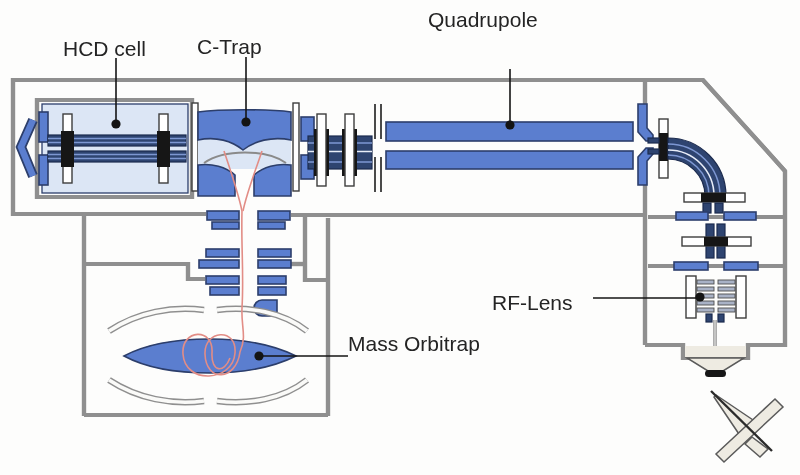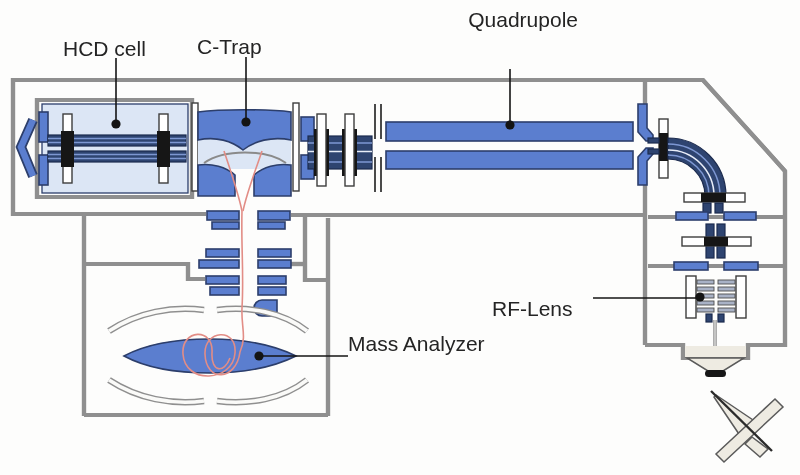--- a/index.html
+++ b/index.html
@@ -24,21 +24,21 @@
   .garc {fill:none;stroke:var(--wall,#8f8f8f);stroke-width:6.5;}
   .garci{fill:none;stroke:#fafaf8;stroke-width:3.6;}
   .red  {fill:none;stroke:var(--red,#e28d86);stroke-width:1.6;}
   .lead {fill:none;stroke:#141414;stroke-width:1.6;}
   .dot  {fill:#141414;stroke:none;}
   .rfbar{fill:#a9b2c6;stroke:#4c4c4c;stroke-width:0.9;}
   .lbl{
     position:absolute;font-size:21px;color:var(--text,#242424);
     white-space:nowrap;letter-spacing:0px;line-height:31px;
   }
-  .lbl.center{text-align:right;}
+  .lbl.center{text-align:left;}
 </style>
 </head>
 <body>
 
 <div class="stage" style="--bg: #fdfdfc; --blue: #5b7ecf; --navy: #2e4470; --navy2: #2c3e6b; --lite: #dce6f5; --wall: #8f8f8f; --red: #e28d86; --text: #242424;">
 
 <svg width="800" height="475" viewBox="0 0 800 475">
 
   <g>
     <path id="o1" class="w" d="M13,216 L13,80 L703,80 L785,171 L785,345 L748,345 L748,358 L683,358 L683,345 L645,345"></path>
@@ -220,18 +220,18 @@
     <path class="lead" d="M263,356 H348"></path>
     <circle class="dot" cx="259" cy="356" r="4.6"></circle>
   </g>
 </svg>
 
 <div class="lbl" style="left:197px;top:31px">C-Trap</div>
 <div class="lbl" style="left:63px;top:33px">HCD cell</div>
 <div class="lbl center" style="left:428px;top:4px;width:150px">
   <div>Quadrupole</div>
 </div>
-<div class="lbl" style="left:492px;top:293px">RF-Lens</div>
+<div class="lbl" style="left:492px;top:287px">RF-Lens</div>
 <div class="lbl" style="left:348px;top:328px">
-  <div>Mass Analyzer</div>
+  <div>Mass Orbitrap</div>
 </div>
 
 </div>
 
 </body></html>

